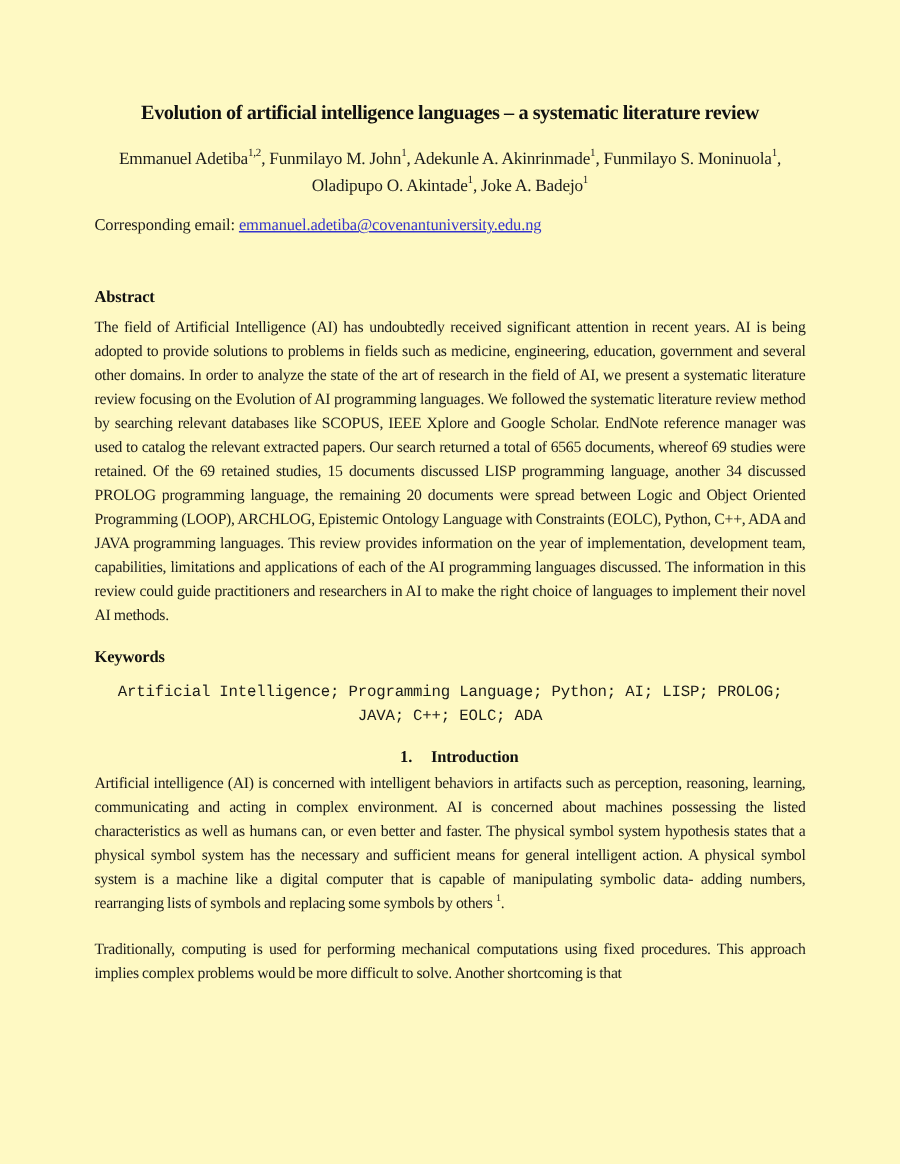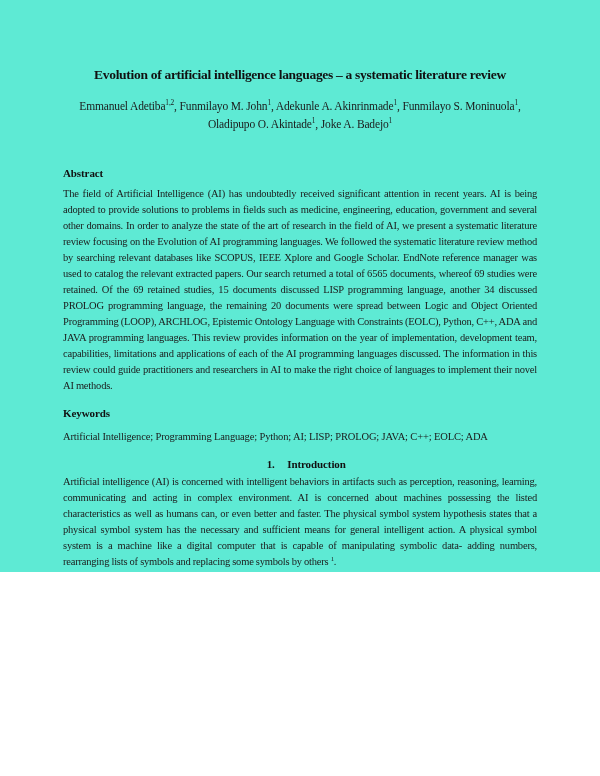--- a/index.html
+++ b/index.html
@@ -3,22 +3,22 @@
 <meta charset="utf-8">
 <style>
   html, body {
     margin: 0;
     padding: 0;
     background: #ffffff;
   }
   .page {
     position: relative;
     width: 600px;
-    height: 572px;
-    background: #5eead4;
+    height: 776px;
+    background: #fef9c3;
     overflow: hidden;
     box-sizing: border-box;
     padding: 66px 63px 12px 63px;
     font-family: "Liberation Serif", "DejaVu Serif", serif;
     color: #1b1b1b;
   }
   .title {
     font-size: 13.5px;
     font-weight: 700;
     letter-spacing: -0.3px;
@@ -71,21 +71,22 @@
     word-spacing: -0.2px;
     line-height: 16px;
     text-align: justify;
   }
   .keywords-heading { margin-top: 12px; }
   .keywords-line {
     margin-top: 8px;
     font-size: 10.5px;
     letter-spacing: -0.15px;
     line-height: 16px;
-    text-align: left;
+    text-align: center;
+    font-family: Liberation Mono, monospace;
   }
   .intro-heading { margin-top: 12px; text-align: center; }
   .intro-number {
     display: inline-block;
     width: 33px;
   }
   .intro-par1 { margin-top: 2px; }
   .intro-par2 { margin-top: 15px; }
 </style>
 </head>
@@ -96,31 +97,35 @@
   <div class="title">Evolution of artificial intelligence languages – a systematic literature review</div>
 
   <div class="authors">
     <span>Emmanuel Adetiba</span><sup class="marker">1,2</sup><span>, </span><span>Funmilayo M. John</span><sup class="marker">1</sup><span>, </span><span>Adekunle A. Akinrinmade</span><sup class="marker">1</sup><span>, </span><span>Funmilayo S. Moninuola</span><sup class="marker">1</sup><span>,</span>
     <br>
     <span>Oladipupo O. Akintade</span><sup class="marker">1</sup><span>, </span><span>Joke A. Badejo</span><sup class="marker">1</sup>
   </div>
 
 
 
+  <div class="correspondence">
+    <span>Corresponding email: </span><a class="email-link" style="color: rgb(53, 53, 205);">emmanuel.adetiba@covenantuniversity.edu.ng</a>
+  </div>
 
   <div class="section-heading abstract-heading">Abstract</div>
 
   <div class="body-par">The field of Artificial Intelligence (AI) has undoubtedly received significant attention in recent years. AI is being adopted to provide solutions to problems in fields such as medicine, engineering, education, government and several other domains. In order to analyze the state of the art of research in the field of AI, we present a systematic literature review focusing on the Evolution of AI programming languages. We followed the systematic literature review method by searching relevant databases like SCOPUS, IEEE Xplore and Google Scholar. EndNote reference manager was used to catalog the relevant extracted papers. Our search returned a total of 6565 documents, whereof 69 studies were retained. Of the 69 retained studies, 15 documents discussed LISP programming language, another 34 discussed PROLOG programming language, the remaining 20 documents were spread between Logic and Object Oriented Programming (LOOP), ARCHLOG, Epistemic Ontology Language with Constraints (EOLC), Python, C++, ADA and JAVA programming languages. This review provides information on the year of implementation, development team, capabilities, limitations and applications of each of the AI programming languages discussed. The information in this review could guide practitioners and researchers in AI to make the right choice of languages to implement their novel AI methods.</div>
 
   <div class="section-heading keywords-heading">Keywords</div>
 
   <div class="keywords-line">Artificial Intelligence; Programming Language; Python; AI; LISP; PROLOG; JAVA; C++; EOLC; ADA</div>
 
   <div class="section-heading intro-heading">
     <span class="intro-number">1.</span><span>Introduction</span>
   </div>
 
   <div class="body-par intro-par1">
     <span>Artificial intelligence (AI) is concerned with intelligent behaviors in artifacts such as perception, reasoning, learning, communicating and acting in complex environment. AI is concerned about machines possessing the listed characteristics as well as humans can, or even better and faster. The physical symbol system hypothesis states that a physical symbol system has the necessary and sufficient means for general intelligent action. A physical symbol system is a machine like a digital computer that is capable of manipulating symbolic data- adding numbers, rearranging lists of symbols and replacing some symbols by others </span><sup class="marker">1</sup><span>.</span>
   </div>
 
+  <div class="body-par intro-par2">Traditionally, computing is used for performing mechanical computations using fixed procedures. This approach implies complex problems would be more difficult to solve. Another shortcoming is that</div>
 
 </div>
 
 </body></html>

